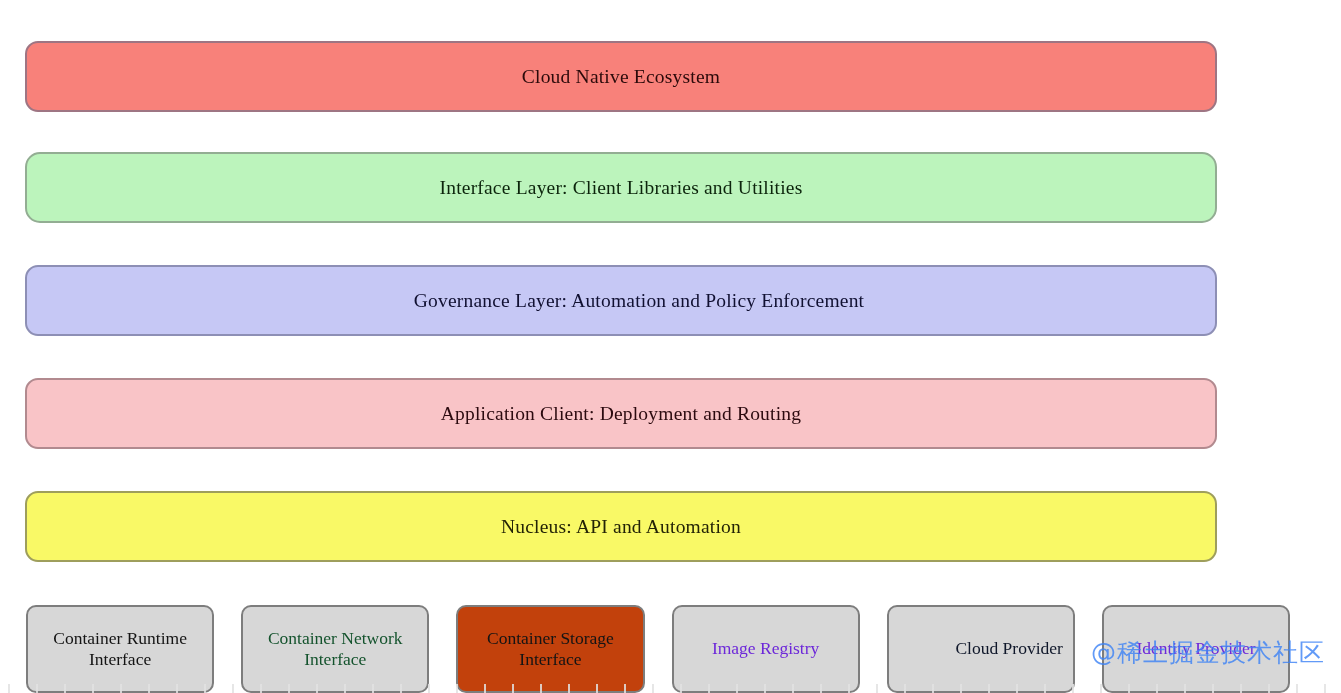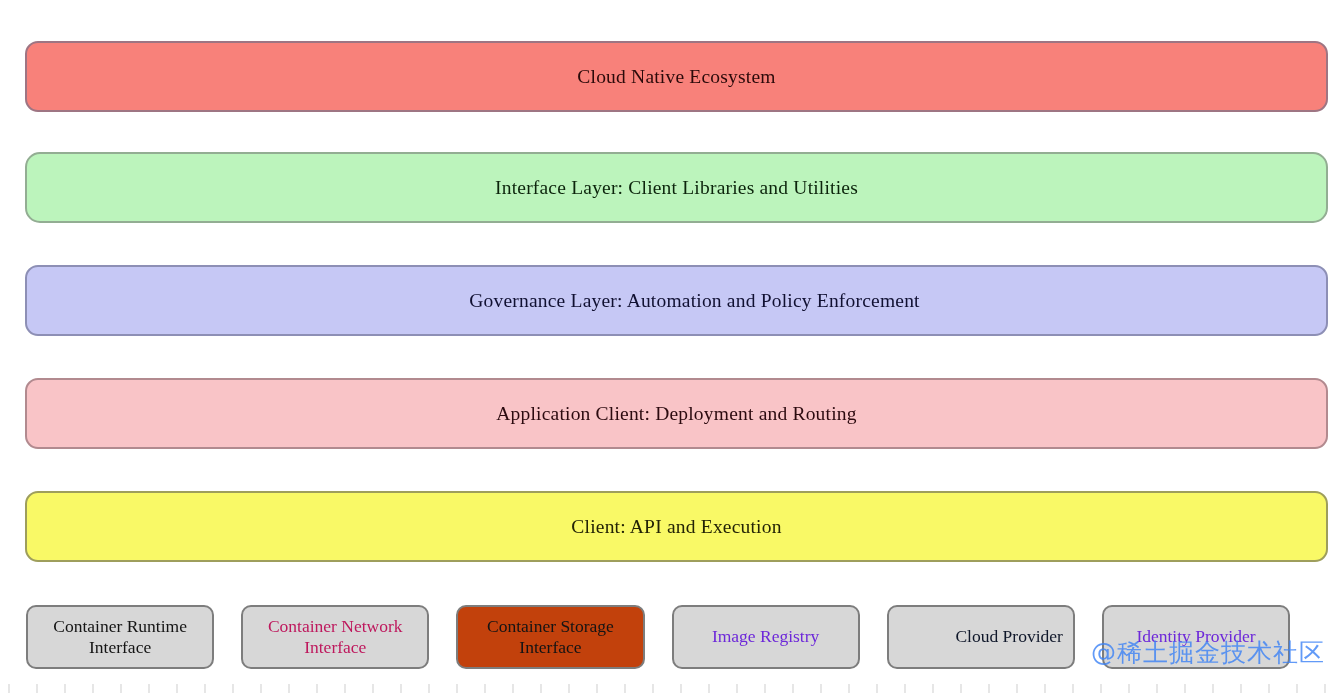--- a/index.html
+++ b/index.html
@@ -11,38 +11,38 @@
     font-family: "Liberation Serif", serif;
     position: relative;
     overflow: hidden;
   }
   .diagram {
     position: absolute; inset: 0;
   }
   .layer-bar {
     position: absolute;
     left: 25px;
-    width: 1303px;
+    width: 1192px;
     height: 71px;
     box-sizing: border-box;
     border: 2px solid #888888;
     border-radius: 13px;
     display: flex;
     align-items: center;
     justify-content: center;
     font-size: 19.5px;
     color: #141414;
     letter-spacing: 0.2px;
   }
   .plugin-row {
     position: absolute;
     left: 26px;
     top: 605px;
     width: 1264px;
-    height: 64px;
+    height: 88px;
     display: flex;
     gap: 27px;
   }
   .plugin-box {
     flex: 1;
     box-sizing: border-box;
     border-radius: 10px;
     display: flex;
     align-items: center;
     justify-content: center;
@@ -93,29 +93,29 @@
 
   <div class="layer-bar" style="top: 265px; background-color: rgb(198, 200, 245); border-color: rgb(141, 143, 181); color: rgb(16, 16, 49); padding-left: 36px;">
     <span class="layer-label">Governance Layer: Automation and Policy Enforcement</span>
   </div>
 
   <div class="layer-bar" style="top: 378px; background-color: rgb(249, 196, 199); border-color: rgb(178, 138, 143); color: rgb(43, 10, 15);">
     <span class="layer-label">Application Client: Deployment and Routing</span>
   </div>
 
   <div class="layer-bar" style="top: 491px; background-color: rgb(249, 249, 102); border-color: rgb(158, 158, 92); color: rgb(35, 35, 6);">
-    <span class="layer-label">Client: API and Execution</span>
+    <span class="layer-label">Nucleus: API and Automation</span>
   </div>
 </div>
   <div class="plugin-row" id="plugin-row">
   <div class="plugin-box" style="background-color: rgb(215, 215, 215); border: 2px solid rgb(125, 125, 125); color: rgb(20, 20, 20);">
     <span class="plugin-label">Container Runtime Interface</span>
   </div>
 
-  <div class="plugin-box" style="background-color: rgb(215, 215, 215); border: 2px solid rgb(125, 125, 125); color: #be185d;">
+  <div class="plugin-box" style="background-color: rgb(215, 215, 215); border: 2px solid rgb(125, 125, 125); color: #14532d;">
     <span class="plugin-label">Container Network Interface</span>
   </div>
 
   <div class="plugin-box" style="background-color: #c2410c; border: 2px solid rgb(125, 125, 125); color: rgb(20, 20, 20);">
     <span class="plugin-label">Container Storage Interface</span>
   </div>
 
   <div class="plugin-box" style="background-color: rgb(215, 215, 215); border: 2px solid rgb(125, 125, 125); color: #6d28d9;">
     <span class="plugin-label">Image Registry</span>
   </div>

